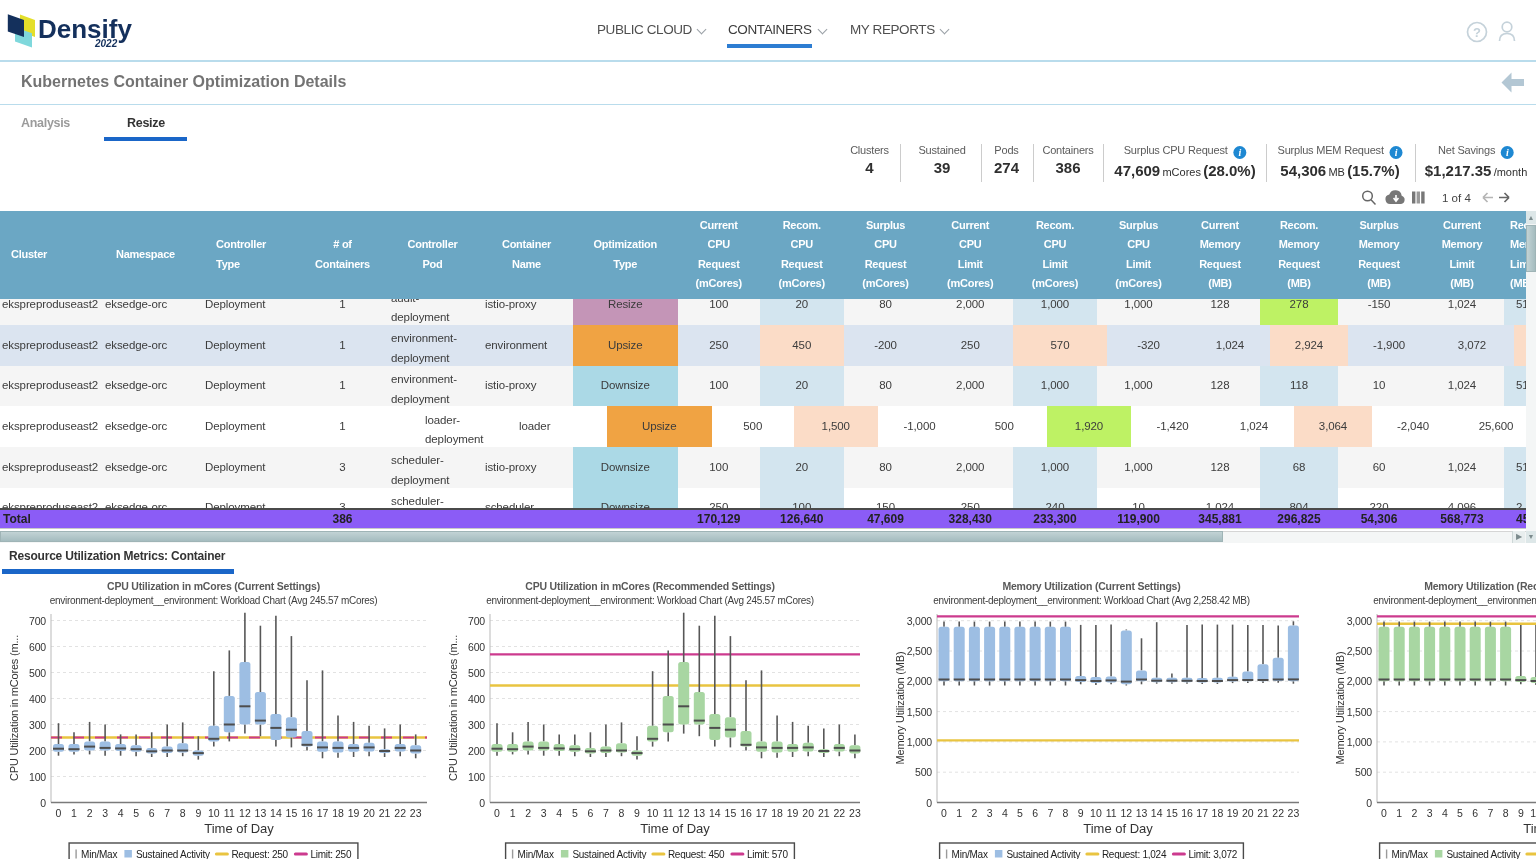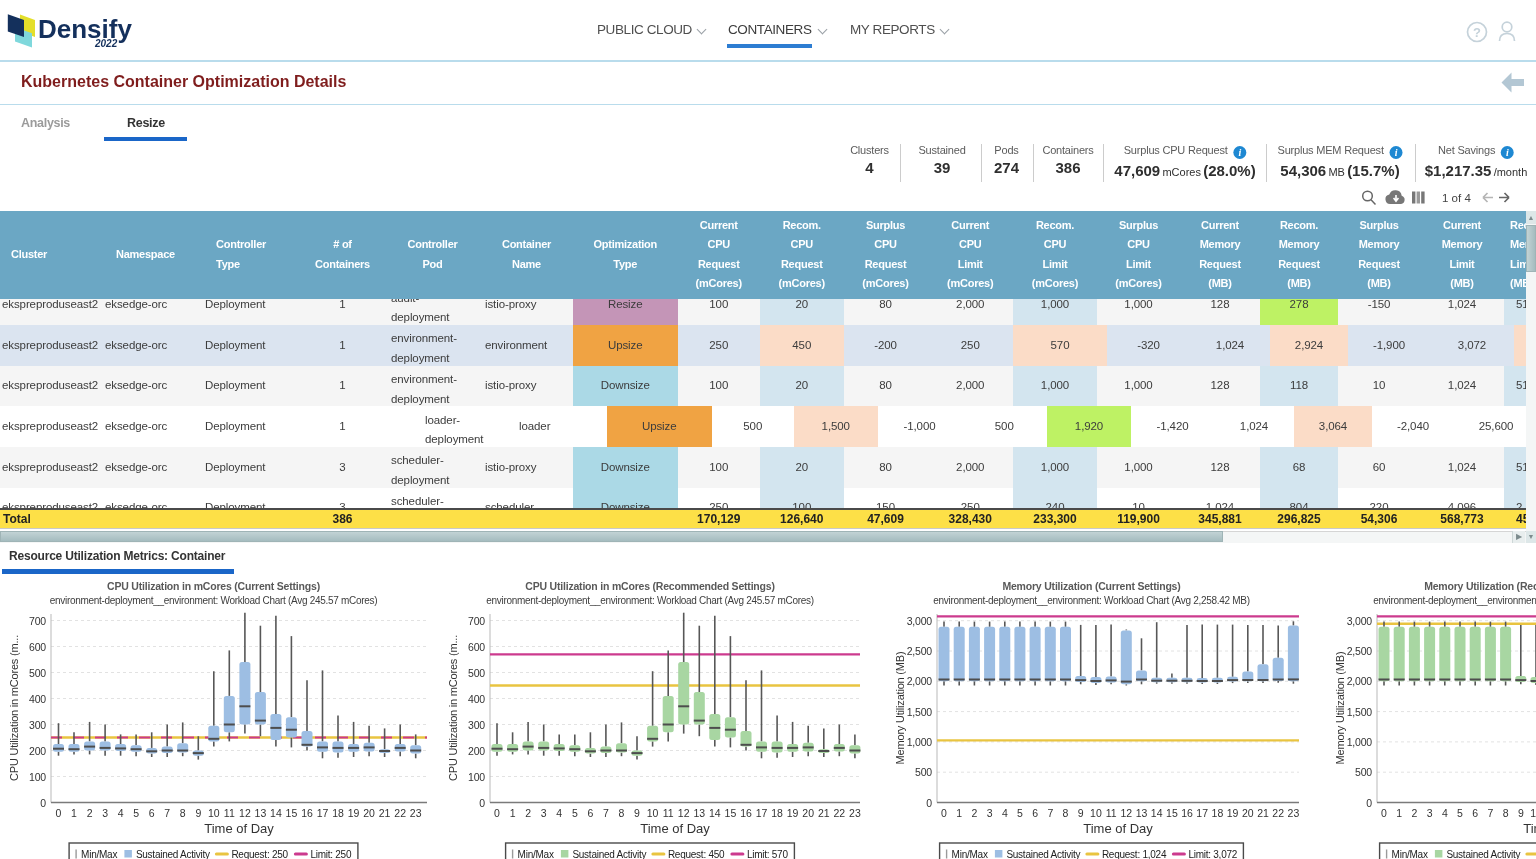--- a/index.html
+++ b/index.html
@@ -4,21 +4,21 @@
 html,body { width:1536px; height:859px; overflow:hidden; background:#fff;
   font-family:"Liberation Sans", sans-serif; position:relative; }
 .abs { position:absolute; }
 
 #nav { position:absolute; left:0; top:0; width:1536px; height:61px; background:#fff; }
 #nav .menu { position:absolute; top:22px; font-size:13.5px; color:#4f4f4f; letter-spacing:-0.4px; }
 .chv { position:absolute; top:26px; width:7px; height:7px; border-right:1.6px solid #9aa0a6; border-bottom:1.6px solid #9aa0a6; transform:rotate(45deg); }
 #navline { position:absolute; left:0; top:60px; width:1536px; height:2px; background:#b9dcec; }
 #titlebar { position:absolute; left:0; top:62px; width:1536px; height:43px; background:#fff;
   border-bottom:1.5px solid #b9dcec; }
-#titlebar h1 { position:absolute; left:21px; top:11px; font-size:16px; color:#7f1d1d; font-weight:bold; }
+#titlebar h1 { position:absolute; left:21px; top:11px; font-size:16px; color:#737373; font-weight:bold; }
 
 .tab { position:absolute; top:116px; font-size:12.5px; font-weight:bold; letter-spacing:-0.3px; }
 #tabline { position:absolute; left:104px; top:137px; width:83px; height:4px; background:#1a66c8; }
 
 .stat { position:absolute; top:144px; text-align:center; }
 .stat .lab { font-size:11px; letter-spacing:-0.2px; color:#5b5b5b; white-space:nowrap; }
 .stat .val { font-size:15px; font-weight:bold; color:#2f2f2f; margin-top:3px; white-space:nowrap; }
 .stat .sm { font-size:11px; font-weight:normal; }
 .sep { position:absolute; top:144px; width:1px; height:38px; background:#ccc; }
 .info { display:inline-block; width:13px; height:13px; border-radius:50%; background:#1e88d2;
@@ -27,21 +27,21 @@
 
 #thead { position:absolute; left:0; top:211px; width:1526px; height:87.5px; background:#6ba7c4;
   display:flex; overflow:hidden; align-items:center; }
 .hc { flex:none; color:#fff; font-size:11px; letter-spacing:-0.25px; font-weight:bold; text-align:center; line-height:19.4px; }
 #tbody { position:absolute; left:0; top:298.5px; width:1526px; height:209.2px; overflow:hidden; }
 #tbodyin { position:absolute; left:0; top:-14.2px; width:1526px; }
 .br { display:flex; height:40.7px; align-items:center; }
 .bc { flex:none; font-size:11.5px; letter-spacing:-0.1px; color:#3c3c3c; text-align:center; line-height:19.5px;
   align-self:stretch; display:flex; flex-direction:column; justify-content:center; }
 #totrow { position:absolute; left:0; top:507.7px; width:1526px; height:21.8px; border-top:2px solid #4a4a4a;
-  border-bottom:1px solid #c9c9c9; background:#fde047; display:flex; align-items:center; }
+  border-bottom:1px solid #c9c9c9; background:#8b5cf6; display:flex; align-items:center; }
 .tc { flex:none; font-size:12px; font-weight:bold; color:#222; text-align:center; }
 
 #hscroll { position:absolute; left:0; top:530.5px; width:1526px; height:12px; background:#f4f6f6;
   border-top:1px solid #d5d5d5; }
 #hthumb { position:absolute; left:0; top:531px; width:1223px; height:11px;
   background:linear-gradient(#c2d3d5,#a5bcbf); border:1px solid #9fb4b6; }
 #hbtn { position:absolute; left:1512px; top:530.5px; width:13px; height:12px; background:#e8eeee;
   border-left:1px solid #cdd7d7; color:#7c8b8d; font-size:8px; line-height:12px; text-align:center; }
 #vscroll { position:absolute; left:1526px; top:211px; width:10px; height:332px; background:#f4f6f6; }
 #vup { position:absolute; left:1526px; top:211px; width:10px; height:13px; background:#dde7e8;

